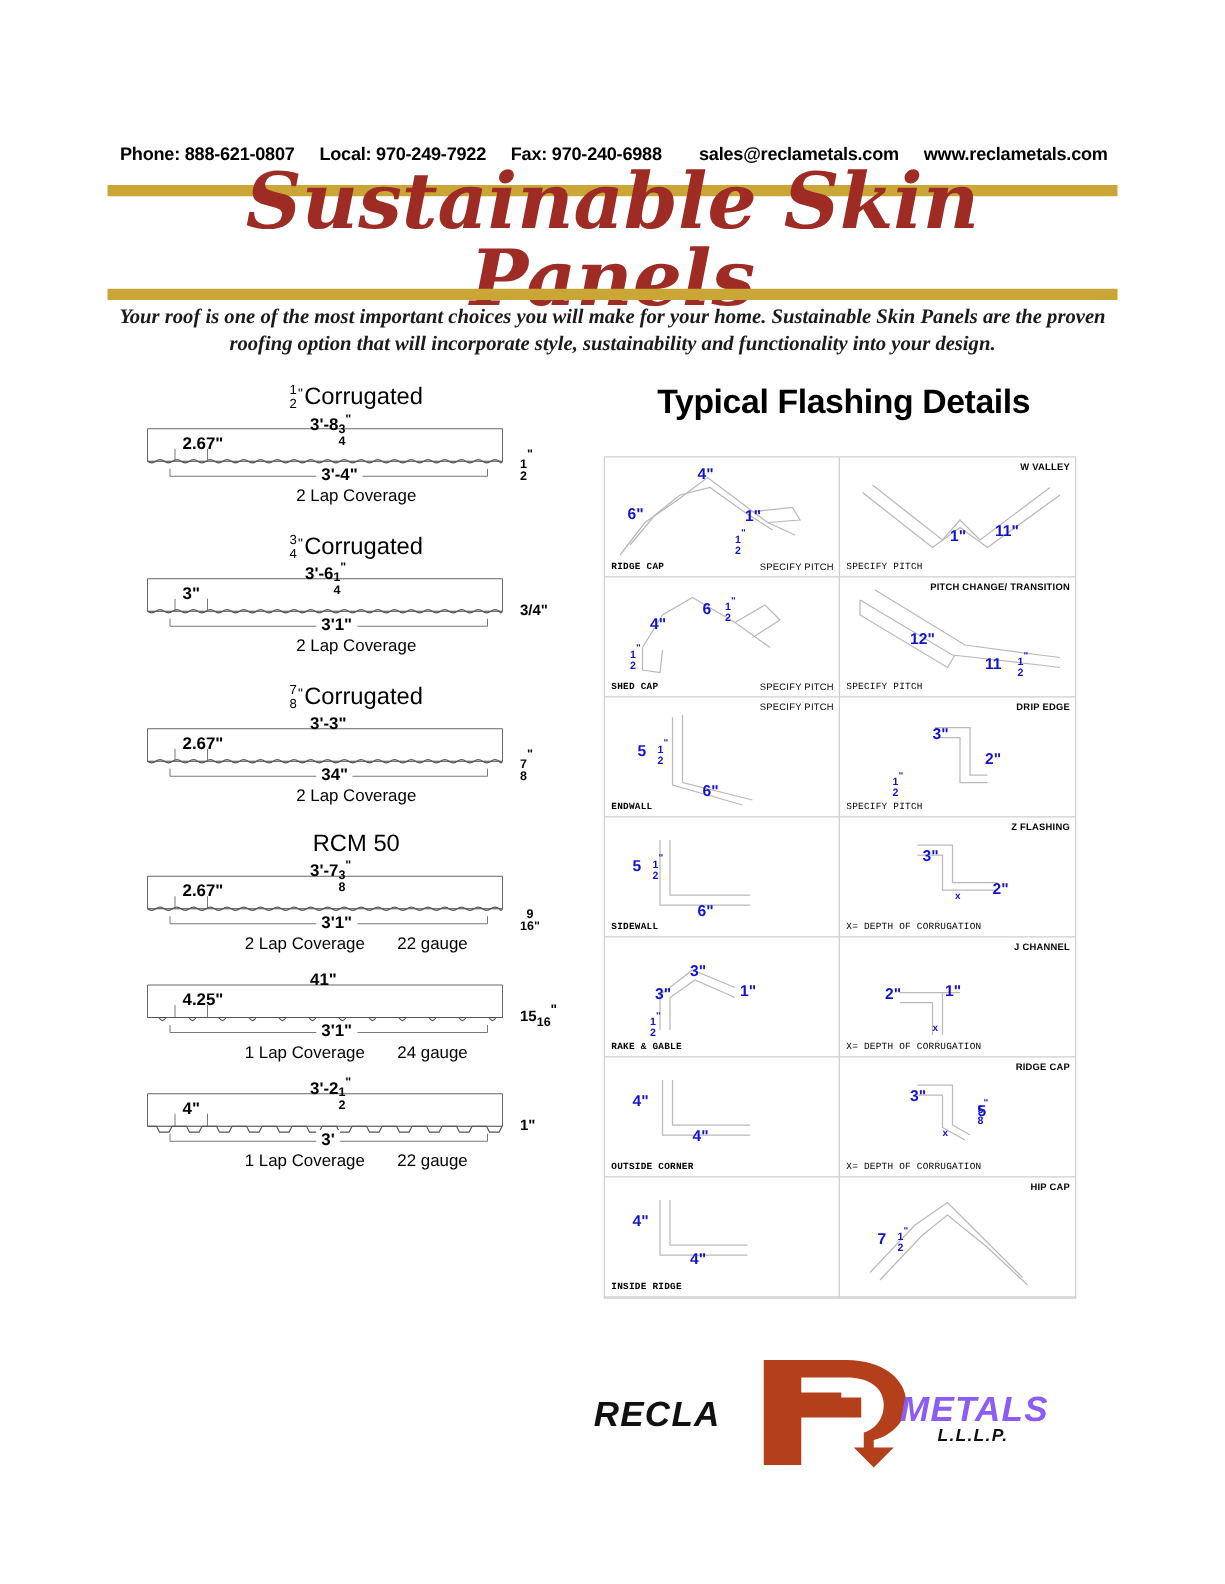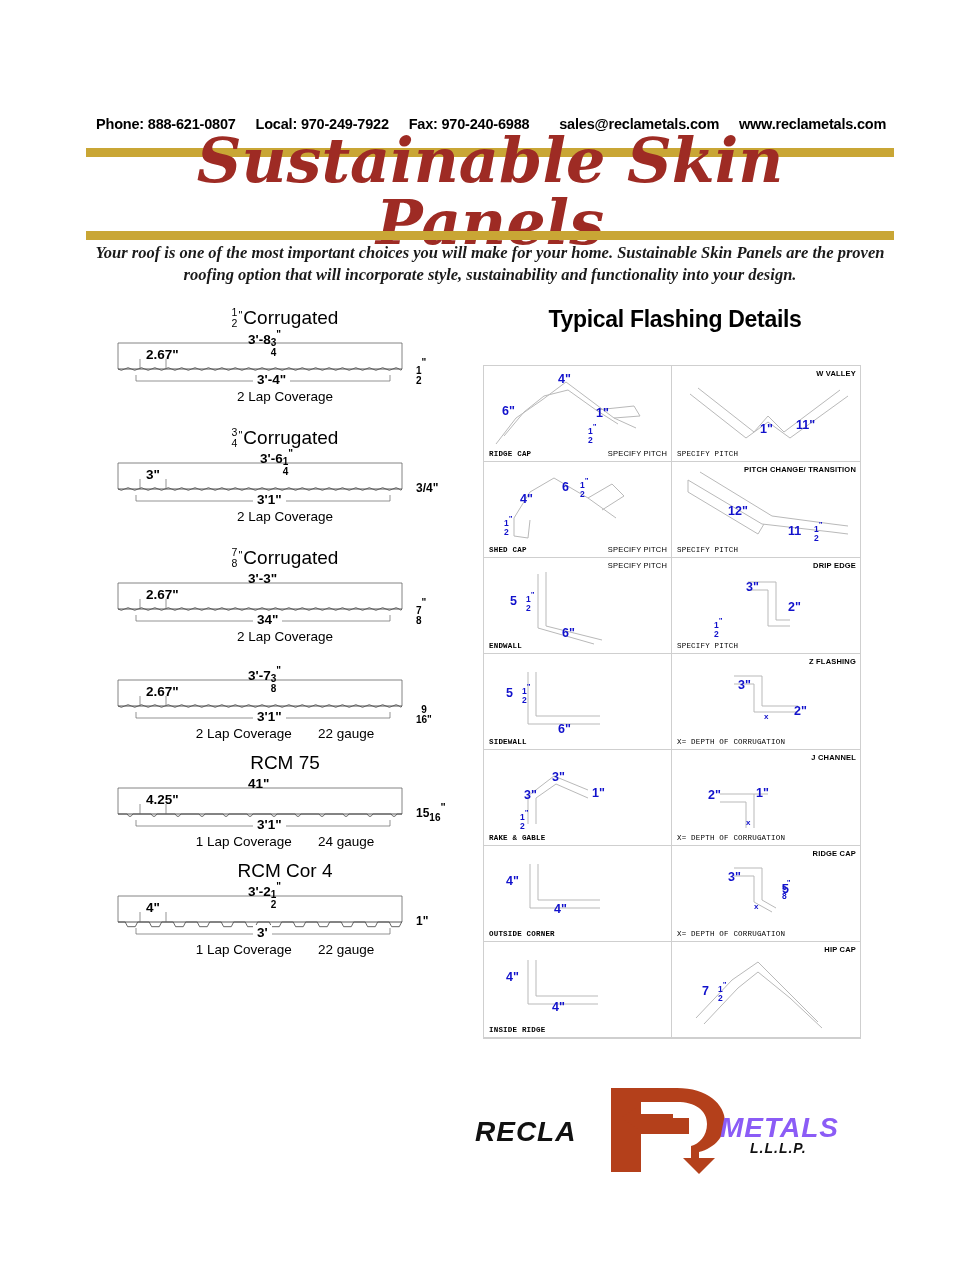--- a/index.html
+++ b/index.html
@@ -43,21 +43,21 @@
   .lbl{position:absolute;font-size:13.5px;font-weight:bold;white-space:nowrap;}
   .lbl-sm{position:absolute;font-size:12px;font-weight:bold;white-space:nowrap;}
   .caption-row{display:flex;justify-content:center;align-items:baseline;gap:26px;font-size:13.5px;}
 
   
   .sfrac{display:inline-flex;flex-direction:column;align-items:center;
       font-size:10px;line-height:1.02;position:relative;top:2px;}
 
   
   #flash-title{position:absolute;left:480px;top:306px;width:390px;text-align:center;
-      font-size:23px;font-weight:bold;letter-spacing:-0.3px;}
+      font-size:27px;font-weight:bold;letter-spacing:-0.3px;}
 
   #flash-grid{position:absolute;left:483px;top:365px;width:376px;
       border:1px solid #cfcfcf;display:grid;grid-template-columns:1fr 1fr;}
   .cell{position:relative;border-right:1px solid #cfcfcf;border-bottom:1px solid #cfcfcf;
       height:95px;overflow:hidden;}
   .cell:nth-child(2n){border-right:none;}
   .cell svg{position:absolute;left:0;top:0;}
   .cl{position:absolute;font-size:7.5px;font-weight:bold;letter-spacing:0.2px;white-space:nowrap;}
   .cl-bl{left:5px;bottom:3px;font-family:Liberation Mono, monospace;}
   .cl-br{right:4px;bottom:3px;font-weight:normal;}
@@ -150,21 +150,21 @@
           <line x1="302" y1="14" x2="302" y2="40" stroke="#666" stroke-width="0.8"></line>
           <line x1="18" y1="40" x2="302" y2="40" stroke="#444" stroke-width="0.9"></line>
           <path d="M 18 40 Q 21.35 42.6 24.7 40 Q 28.049999999999997 37.4 31.4 40 Q 34.75 42.6 38.1 40 Q 41.45 37.4 44.800000000000004 40 Q 48.150000000000006 42.6 51.50000000000001 40 Q 54.85000000000001 37.4 58.20000000000001 40 Q 61.55000000000001 42.6 64.9 40 Q 68.25 37.4 71.60000000000001 40 Q 74.95000000000002 42.6 78.30000000000001 40 Q 81.65 37.4 85.00000000000001 40 Q 88.35000000000002 42.6 91.70000000000002 40 Q 95.05000000000001 37.4 98.40000000000002 40 Q 101.75000000000003 42.6 105.10000000000002 40 Q 108.45000000000002 37.4 111.80000000000003 40 Q 115.15000000000003 42.6 118.50000000000003 40 Q 121.85000000000002 37.4 125.20000000000003 40 Q 128.55000000000004 42.6 131.90000000000003 40 Q 135.25000000000003 37.4 138.60000000000002 40 Q 141.95000000000002 42.6 145.3 40 Q 148.65 37.4 152 40 Q 155.35 42.6 158.7 40 Q 162.04999999999998 37.4 165.39999999999998 40 Q 168.74999999999997 42.6 172.09999999999997 40 Q 175.44999999999996 37.4 178.79999999999995 40 Q 182.14999999999995 42.6 185.49999999999994 40 Q 188.84999999999994 37.4 192.19999999999993 40 Q 195.54999999999993 42.6 198.89999999999992 40 Q 202.24999999999991 37.4 205.5999999999999 40 Q 208.9499999999999 42.6 212.2999999999999 40 Q 215.6499999999999 37.4 218.9999999999999 40 Q 222.34999999999988 42.6 225.69999999999987 40 Q 229.04999999999987 37.4 232.39999999999986 40 Q 235.74999999999986 42.6 239.09999999999985 40 Q 242.44999999999985 37.4 245.79999999999984 40 Q 249.14999999999984 42.6 252.49999999999983 40 Q 255.84999999999982 37.4 259.1999999999998 40 Q 262.54999999999984 42.6 265.8999999999998 40 Q 269.2499999999998 37.4 272.5999999999998 40 Q 275.9499999999998 42.6 279.2999999999998 40 Q 282.64999999999975 37.4 285.9999999999998 40 Q 289.3499999999998 42.6 292.69999999999976 40 Q 296.0499999999997 37.4 299.39999999999975 40 Q 300.6999999999999 42.6 302 40" fill="none" stroke="#555" stroke-width="0.9"></path>
           <line x1="36" y1="46" x2="36" y2="52" stroke="#666" stroke-width="0.7"></line>
           <line x1="290" y1="46" x2="290" y2="52" stroke="#666" stroke-width="0.7"></line>
           <line x1="36" y1="52" x2="290" y2="52" stroke="#666" stroke-width="0.7"></line>
           <line x1="40" y1="30" x2="40" y2="40" stroke="#666" stroke-width="0.7"></line>
           <line x1="66" y1="30" x2="66" y2="40" stroke="#666" stroke-width="0.7"></line>
         </svg>
         <div class="lbl" style="left: 46px; top: 18px;">3"</div>
-        <div class="lbl" style="left: 160px; top: 2px;">3'-6<span class="sfrac">
+        <div class="lbl" style="left: 144px; top: 2px;">3'-6<span class="sfrac">
             <span class="n">1</span>
             <span class="d">4</span>
           </span><span class="fracq" style="font-size: 10px;">"</span></div>
         <div class="lbl" style="left: 153px; top: 43px; background: rgb(255, 255, 255); padding: 0px 4px;">3'1"</div>
         <div class="lbl-sm" style="left: 316px; top: 32px;">3/4"</div>
       </div>
       <div class="caption-row">
         <span>2 Lap Coverage</span>
       </div>
     </div>
@@ -196,20 +196,23 @@
         <div class="lbl-sm" style="left: 316px; top: 32px;"><span class="sfrac">
             <span class="n">7</span>
             <span class="d">8</span>
           </span><span class="fracq" style="font-size: 10px;">"</span></div>
       </div>
       <div class="caption-row">
         <span>2 Lap Coverage</span>
       </div>
     </div>
     <div class="profile" style="margin-bottom: 12px;">
+      <div class="profile-title">
+        <span class="txt">RCM 50</span>
+      </div>
       <div class="draw">
         <svg width="370" height="60">
           <line x1="18" y1="14" x2="302" y2="14" stroke="#666" stroke-width="0.8"></line>
           <line x1="18" y1="14" x2="18" y2="40" stroke="#666" stroke-width="0.8"></line>
           <line x1="302" y1="14" x2="302" y2="40" stroke="#666" stroke-width="0.8"></line>
           <line x1="18" y1="40" x2="302" y2="40" stroke="#444" stroke-width="0.9"></line>
           <path d="M 18 40 Q 21.35 42.6 24.7 40 Q 28.049999999999997 37.4 31.4 40 Q 34.75 42.6 38.1 40 Q 41.45 37.4 44.800000000000004 40 Q 48.150000000000006 42.6 51.50000000000001 40 Q 54.85000000000001 37.4 58.20000000000001 40 Q 61.55000000000001 42.6 64.9 40 Q 68.25 37.4 71.60000000000001 40 Q 74.95000000000002 42.6 78.30000000000001 40 Q 81.65 37.4 85.00000000000001 40 Q 88.35000000000002 42.6 91.70000000000002 40 Q 95.05000000000001 37.4 98.40000000000002 40 Q 101.75000000000003 42.6 105.10000000000002 40 Q 108.45000000000002 37.4 111.80000000000003 40 Q 115.15000000000003 42.6 118.50000000000003 40 Q 121.85000000000002 37.4 125.20000000000003 40 Q 128.55000000000004 42.6 131.90000000000003 40 Q 135.25000000000003 37.4 138.60000000000002 40 Q 141.95000000000002 42.6 145.3 40 Q 148.65 37.4 152 40 Q 155.35 42.6 158.7 40 Q 162.04999999999998 37.4 165.39999999999998 40 Q 168.74999999999997 42.6 172.09999999999997 40 Q 175.44999999999996 37.4 178.79999999999995 40 Q 182.14999999999995 42.6 185.49999999999994 40 Q 188.84999999999994 37.4 192.19999999999993 40 Q 195.54999999999993 42.6 198.89999999999992 40 Q 202.24999999999991 37.4 205.5999999999999 40 Q 208.9499999999999 42.6 212.2999999999999 40 Q 215.6499999999999 37.4 218.9999999999999 40 Q 222.34999999999988 42.6 225.69999999999987 40 Q 229.04999999999987 37.4 232.39999999999986 40 Q 235.74999999999986 42.6 239.09999999999985 40 Q 242.44999999999985 37.4 245.79999999999984 40 Q 249.14999999999984 42.6 252.49999999999983 40 Q 255.84999999999982 37.4 259.1999999999998 40 Q 262.54999999999984 42.6 265.8999999999998 40 Q 269.2499999999998 37.4 272.5999999999998 40 Q 275.9499999999998 42.6 279.2999999999998 40 Q 282.64999999999975 37.4 285.9999999999998 40 Q 289.3499999999998 42.6 292.69999999999976 40 Q 296.0499999999997 37.4 299.39999999999975 40 Q 300.6999999999999 42.6 302 40" fill="none" stroke="#555" stroke-width="0.9"></path>
           <line x1="36" y1="46" x2="36" y2="52" stroke="#666" stroke-width="0.7"></line>
           <line x1="290" y1="46" x2="290" y2="52" stroke="#666" stroke-width="0.7"></line>
           <line x1="36" y1="52" x2="290" y2="52" stroke="#666" stroke-width="0.7"></line>
@@ -226,23 +229,20 @@
             <span class="n">9</span>
             <span class="d">16"</span>
           </span></div>
       </div>
       <div class="caption-row">
         <span>2 Lap Coverage</span>
         <span>22 gauge</span>
       </div>
     </div>
     <div class="profile" style="margin-bottom: 12px;">
-      <div class="profile-title">
-        <span class="txt">RCM 75</span>
-      </div>
       <div class="draw">
         <svg width="370" height="60">
           <line x1="18" y1="14" x2="302" y2="14" stroke="#666" stroke-width="0.8"></line>
           <line x1="18" y1="14" x2="18" y2="40" stroke="#666" stroke-width="0.8"></line>
           <line x1="302" y1="14" x2="302" y2="40" stroke="#666" stroke-width="0.8"></line>
           <line x1="18" y1="40" x2="302" y2="40" stroke="#444" stroke-width="0.9"></line>
           <path d="M 18 40 L 27.12 40 Q 30 44.94 32.879999999999995 40 L 51.120000000000005 40 Q 54 44.94 56.879999999999995 40 L 75.12 40 Q 78 44.94 80.88 40 L 99.12 40 Q 102 44.94 104.88 40 L 123.12 40 Q 126 44.94 128.88 40 L 147.12 40 Q 150 44.94 152.88 40 L 171.12 40 Q 174 44.94 176.88 40 L 195.12 40 Q 198 44.94 200.88 40 L 219.12 40 Q 222 44.94 224.88 40 L 243.12 40 Q 246 44.94 248.88 40 L 267.12 40 Q 270 44.94 272.88 40 L 291.12 40 Q 294 44.94 296.88 40 L 302 40" fill="none" stroke="#555" stroke-width="0.9"></path>
           <line x1="36" y1="46" x2="36" y2="52" stroke="#666" stroke-width="0.7"></line>
           <line x1="290" y1="46" x2="290" y2="52" stroke="#666" stroke-width="0.7"></line>
           <line x1="36" y1="52" x2="290" y2="52" stroke="#666" stroke-width="0.7"></line>
@@ -253,23 +253,20 @@
         <div class="lbl" style="left: 148px; top: 2px;">41"</div>
         <div class="lbl" style="left: 153px; top: 43px; background: rgb(255, 255, 255); padding: 0px 4px;">3'1"</div>
         <div class="lbl-sm" style="left: 316px; top: 32px;">15<span style="font-size: 10px; position: relative; top: 4px;">16</span><span class="fracq">"</span></div>
       </div>
       <div class="caption-row">
         <span>1 Lap Coverage</span>
         <span>24 gauge</span>
       </div>
     </div>
     <div class="profile" style="margin-bottom: 12px;">
-      <div class="profile-title">
-        <span class="txt">RCM Cor 4</span>
-      </div>
       <div class="draw">
         <svg width="370" height="60">
           <line x1="18" y1="14" x2="302" y2="14" stroke="#666" stroke-width="0.8"></line>
           <line x1="18" y1="14" x2="18" y2="40" stroke="#666" stroke-width="0.8"></line>
           <line x1="302" y1="14" x2="302" y2="40" stroke="#666" stroke-width="0.8"></line>
           <line x1="18" y1="40" x2="302" y2="40" stroke="#444" stroke-width="0.9"></line>
           <path d="M 18 40 L 25.2 40 L 27.6 44.68 L 35.28 44.68 L 37.68 40 L 49.2 40 L 51.6 44.68 L 59.28 44.68 L 61.68 40 L 73.2 40 L 75.6 44.68 L 83.28 44.68 L 85.68 40 L 97.2 40 L 99.6 44.68 L 107.28 44.68 L 109.68 40 L 121.2 40 L 123.6 44.68 L 131.28 44.68 L 133.68 40 L 145.2 40 L 147.6 44.68 L 155.28 44.68 L 157.68 40 L 169.2 40 L 171.6 44.68 L 179.28 44.68 L 181.68 40 L 193.2 40 L 195.6 44.68 L 203.28 44.68 L 205.68 40 L 217.2 40 L 219.6 44.68 L 227.28 44.68 L 229.68 40 L 241.2 40 L 243.6 44.68 L 251.28 44.68 L 253.68 40 L 265.2 40 L 267.6 44.68 L 275.28 44.68 L 277.68 40 L 289.2 40 L 291.6 44.68 L 299.28 44.68 L 301.68 40 L 302 40" fill="none" stroke="#555" stroke-width="0.9"></path>
           <line x1="36" y1="46" x2="36" y2="52" stroke="#666" stroke-width="0.7"></line>
           <line x1="290" y1="46" x2="290" y2="52" stroke="#666" stroke-width="0.7"></line>
           <line x1="36" y1="52" x2="290" y2="52" stroke="#666" stroke-width="0.7"></line>

